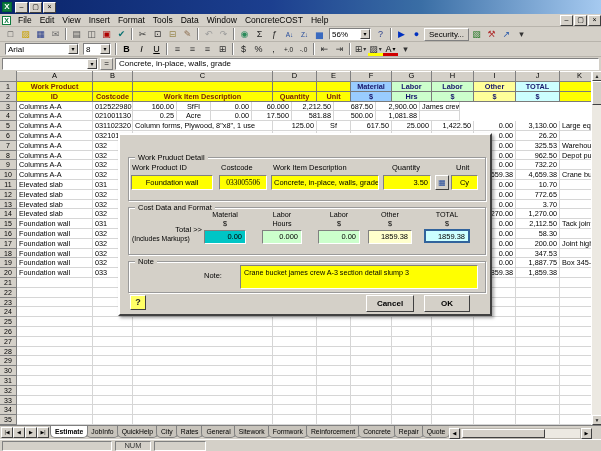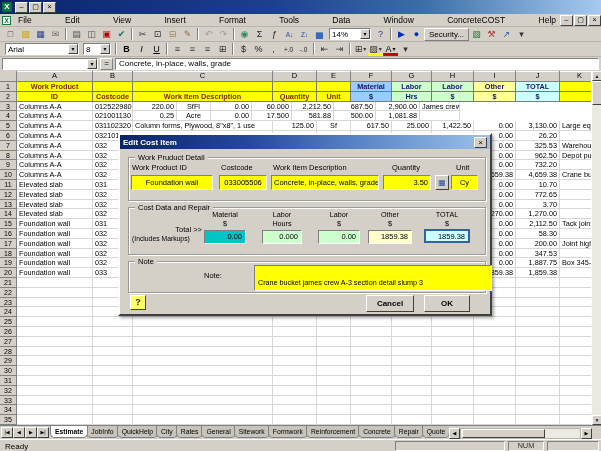--- a/index.html
+++ b/index.html
@@ -16,21 +16,21 @@
     font-size:8px;line-height:8px;text-align:center;font-weight:bold;flex:none; }
   .titletext { color:#fff; font-size:9px; font-weight:bold; white-space:nowrap; flex:1; }
   .winbtns { display:flex; gap:1px; }
   .winbtn { width:13px;height:11px;background:#d4d0c8;border:1px solid;border-color:#fff #404040 #404040 #fff;
     font-size:7px;line-height:8px;text-align:center;color:#000; }
   
   .menubar { height:13px; display:flex; align-items:center; background:#d4d0c8; padding-left:1px;
     border-bottom:1px solid #b8b4ac;}
   .book-icon { width:9px;height:9px;background:#fff;border:1px solid #0f7b3f;color:#0f7b3f;
     font-size:7px;line-height:7px;text-align:center;font-weight:bold;margin:0 3px 0 1px;flex:none;}
-  .menu-items { display:flex; flex:1;justify-content:space-between; }
+  .menu-items { display:flex; flex:1; }
   .menu-item { font-size:8.5px; padding:1px 4px; white-space:nowrap; }
   
   .toolbar { height:15px; display:flex; align-items:center; background:#d4d0c8; padding-left:3px;
     border-bottom:1px solid #b8b4ac; overflow:hidden; }
   .tbtn { height:13px; min-width:15px; display:flex; align-items:center; justify-content:center;
     font-size:9px; line-height:11px; padding:0 1px; flex:none; white-space:nowrap; }
   .tbtn.text-btn { font-size:8px; padding:0 4px; border:1px solid; border-color:#fff #808080 #808080 #fff; }
   .tsep { width:2px; height:12px; border-left:1px solid #808080; border-right:1px solid #fff; margin:0 2px; flex:none;}
   .combo { height:12px; background:#fff; border:1px solid; border-color:#808080 #fff #fff #808080;
     display:flex; align-items:center; font-size:8px; padding-left:2px; margin:0 2px; flex:none; }
@@ -82,21 +82,21 @@
   .costbox { position:absolute; height:14px; border:1px solid; border-color:#808080 #fff #fff #808080;
     font-size:7.5px; line-height:12px; text-align:right; padding-right:3px; }
   .costhead { position:absolute; font-size:7.2px; text-align:center; line-height:8.5px; }
   .calcbtn { position:absolute; width:14px; height:15px; background:#d4d0c8; border:1px solid;
     border-color:#fff #404040 #404040 #fff; font-size:8px; line-height:13px; text-align:center; color:#234a9a;}
   .dlg-btn { position:absolute; height:17px; background:#d4d0c8; border:1px solid;
     border-color:#fff #404040 #404040 #fff; font-size:8px; font-weight:bold; text-align:center; line-height:15px;}
   .helpbtn { position:absolute; width:16px; height:15px; background:#ffff66; border:1px solid;
     border-color:#fff #404040 #404040 #fff; font-size:9px; font-weight:bold; line-height:13px; text-align:center; color:#222;}
   .notefield { position:absolute; background:#ffff00; border:1px solid; border-color:#808080 #fff #fff #808080;
-    font-size:7.2px; line-height:9px; padding:12px 3px; overflow:hidden; white-space:nowrap;margin-left:14px;}
+    font-size:7.2px; line-height:9px; padding:2px 3px; overflow:hidden; white-space:nowrap;}
   
   .tabbar { height:14px; display:flex; align-items:stretch; background:#d4d0c8; border-top:1px solid #808080;}
   .tabnav { display:flex; gap:0; padding:1px 1px; }
   .tabnavbtn { width:12px; height:11px; background:#d4d0c8; border:1px solid; border-color:#fff #404040 #404040 #fff;
     font-size:5px; line-height:9px; text-align:center; }
   .tabs { display:flex; overflow:hidden; flex:1; }
   .tab { font-size:6.8px; line-height:11px; padding:0 4px; background:#c8c4bc; border:1px solid #808080; border-top:none;
     border-radius:0 0 5px 5px; margin-right:-2px; white-space:nowrap; height:12px; }
   .tab.active { background:#fff; font-weight:bold; z-index:2; position:relative;}
   .hscroll { display:flex; align-items:center; width:152px; flex:none; padding-top:1px;}
@@ -166,21 +166,21 @@
       <div class="tbtn" style="color: rgb(154, 154, 154);">↶</div>
       <div class="tbtn" style="color: rgb(154, 154, 154);">↷</div>
       <div class="tsep"></div>
       <div class="tbtn" style="color: rgb(42, 138, 90);">◉</div>
       <div class="tbtn" style="color: rgb(34, 34, 34);">Σ</div>
       <div class="tbtn" style="color: rgb(34, 34, 34);">ƒ</div>
       <div class="tbtn" style="color: rgb(35, 74, 154); font-size: 6.5px;">A↓</div>
       <div class="tbtn" style="color: rgb(35, 74, 154); font-size: 6.5px;">Z↓</div>
       <div class="tbtn" style="color: rgb(58, 106, 191);">▅</div>
       <div class="combo" style="width: 42px;">
-        <div class="combo-text">14%</div>
+        <div class="combo-text">56%</div>
         <div class="combo-arrow">▾</div>
       </div>
       <div class="tbtn" style="color: rgb(43, 63, 140);">?</div>
       <div class="tsep"></div>
       <div class="tbtn" style="color: rgb(0, 48, 192);">▶</div>
       <div class="tbtn" style="color: rgb(0, 48, 192);">●</div>
       <div class="tbtn text-btn">Security...</div>
       <div class="tbtn" style="color: rgb(42, 122, 42);">▧</div>
       <div class="tbtn" style="color: rgb(176, 48, 48);">⚒</div>
       <div class="tbtn" style="color: rgb(42, 90, 170);">↗</div>
@@ -271,21 +271,21 @@
           <div class="gcell al-right hdrcell" style="width: 40px; background: rgb(204, 255, 204); color: rgb(22, 22, 107);">Hrs</div>
           <div class="gcell al-right hdrcell" style="width: 42px; background: rgb(204, 255, 204); color: rgb(22, 22, 107);">$</div>
           <div class="gcell al-right hdrcell" style="width: 42px; background: rgb(255, 255, 153); color: rgb(22, 22, 107);">$</div>
           <div class="gcell al-right hdrcell" style="width: 44px; background: rgb(204, 255, 255); color: rgb(22, 22, 107);">$</div>
           <div class="gcell al-left hdrcell" style="width: 40px; background: rgb(255, 255, 0); color: rgb(122, 40, 0);"></div>
         </div>
         <div class="grow">
           <div class="rowhdr">3</div>
           <div class="gcell al-left" style="width: 76px;">Columns A-A</div>
           <div class="gcell al-left" style="width: 40px;">012522980</div>
-          <div class="gcell al-right" style="width: 44px;">220.00</div>
+          <div class="gcell al-right" style="width: 44px;">160.00</div>
           <div class="gcell al-center" style="width: 34px;">SfFl</div>
           <div class="gcell al-right" style="width: 41px;">0.00</div>
           <div class="gcell al-right" style="width: 40px;">60.000</div>
           <div class="gcell al-right" style="width: 42px;">2,212.50</div>
           <div class="gcell al-right" style="width: 42px;">687.50</div>
           <div class="gcell al-right" style="width: 44px;">2,900.00</div>
           <div class="gcell al-left" style="width: 40px;">James crew</div>
         </div>
         <div class="grow">
           <div class="rowhdr">4</div>
@@ -767,49 +767,44 @@
       <div class="hbtn">◀</div>
       <div class="htrack">
         <div class="hthumb"></div>
       </div>
       <div class="hbtn">▶</div>
       <div class="tabcorner"></div>
     </div>
   </div>
 
   <div class="statusbar">
-    <div class="status-ready">Ready</div>
     <div class="spanel" style="width:110px"></div>
     <div class="spanel" style="width:36px">NUM</div>
     <div class="spanel" style="width:52px; margin-right:0"></div>
   </div>
 
   <div class="dialog">
-    <div class="dlg-title">
-      <div class="dlg-title-text">Edit Cost Item</div>
-      <div class="dlg-close">×</div>
-    </div>
 
     <div class="groupbox" style="left:8px;top:22px;width:358px;height:44px;">
       <div class="grouplabel">Work Pruduct Detail</div>
     </div>
     <div class="dlbl" style="left:12px;top:28px;">Work Product ID</div>
     <div class="dinput" style="left:11px;top:40px;width:82px;">Foundation wall</div>
     <div class="dlbl" style="left:101px;top:28px;">Costcode</div>
-    <div class="dinput" style="left:99px;top:40px;width:48px;">033005506</div>
+    <div class="dinput" style="left:99px;top:40px;width:48px;font-family:Liberation Serif, serif;">033005506</div>
     <div class="dlbl" style="left:153px;top:28px;">Work Item Description</div>
     <div class="dinput" style="left:151px;top:40px;width:108px;">Concrete, in-place, walls, grade</div>
     <div class="dlbl" style="left:272px;top:28px;">Quantity</div>
     <div class="dinput" style="left:263px;top:40px;width:48px;text-align:right;">3.50</div>
     <div class="calcbtn" style="left:315px;top:40px;">▦</div>
     <div class="dlbl" style="left:336px;top:28px;">Unit</div>
     <div class="dinput" style="left:331px;top:40px;width:27px;">Cy</div>
 
     <div class="groupbox" style="left:8px;top:72px;width:358px;height:48px;">
-      <div class="grouplabel">Cost Data and Repair</div>
+      <div class="grouplabel">Cost Data and Format</div>
     </div>
     <div class="dlbl" style="left:20px;top:90px;width:62px;text-align:right;">Total &gt;&gt;</div>
     <div class="dlbl" style="left:12px;top:100px;font-size:6.8px;">(Includes Markups)</div>
 
     <div class="costhead" style="left:84px;top:76px;width:42px;">
       <div>Material</div>
         <div>$</div>
     </div>
     <div class="costhead" style="left:142px;top:76px;width:40px;">
       <div>Labor</div>

